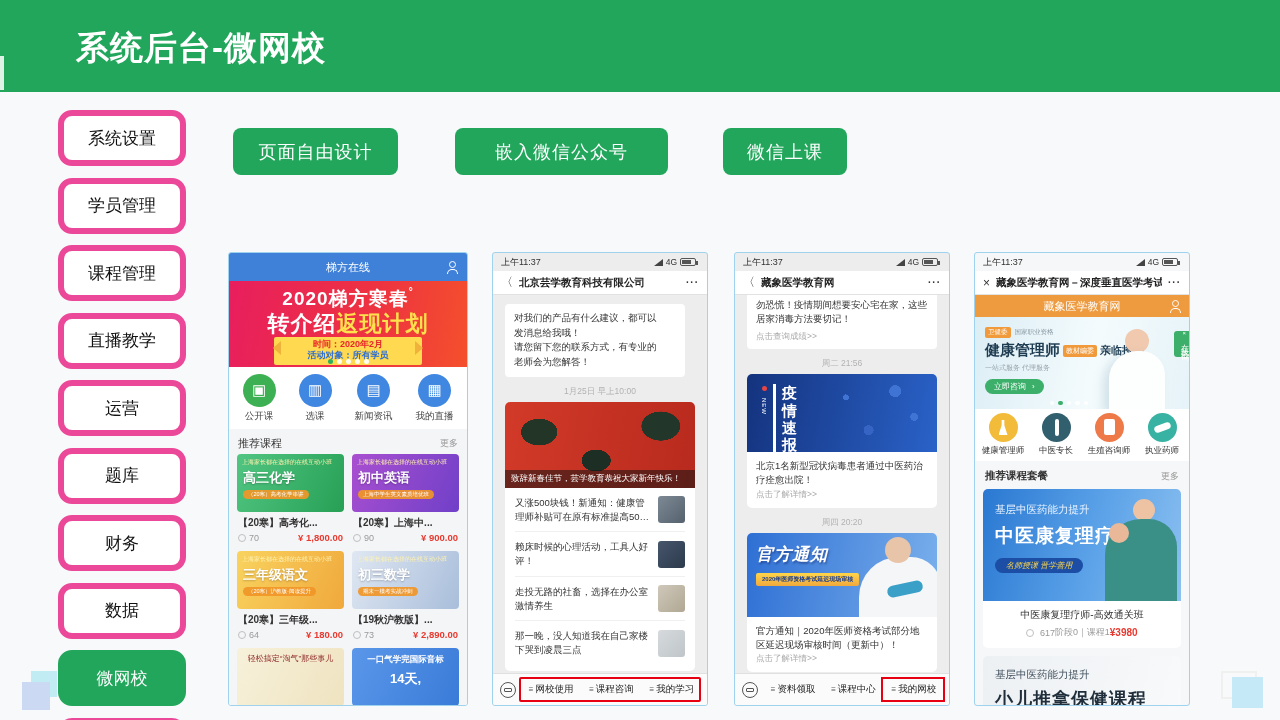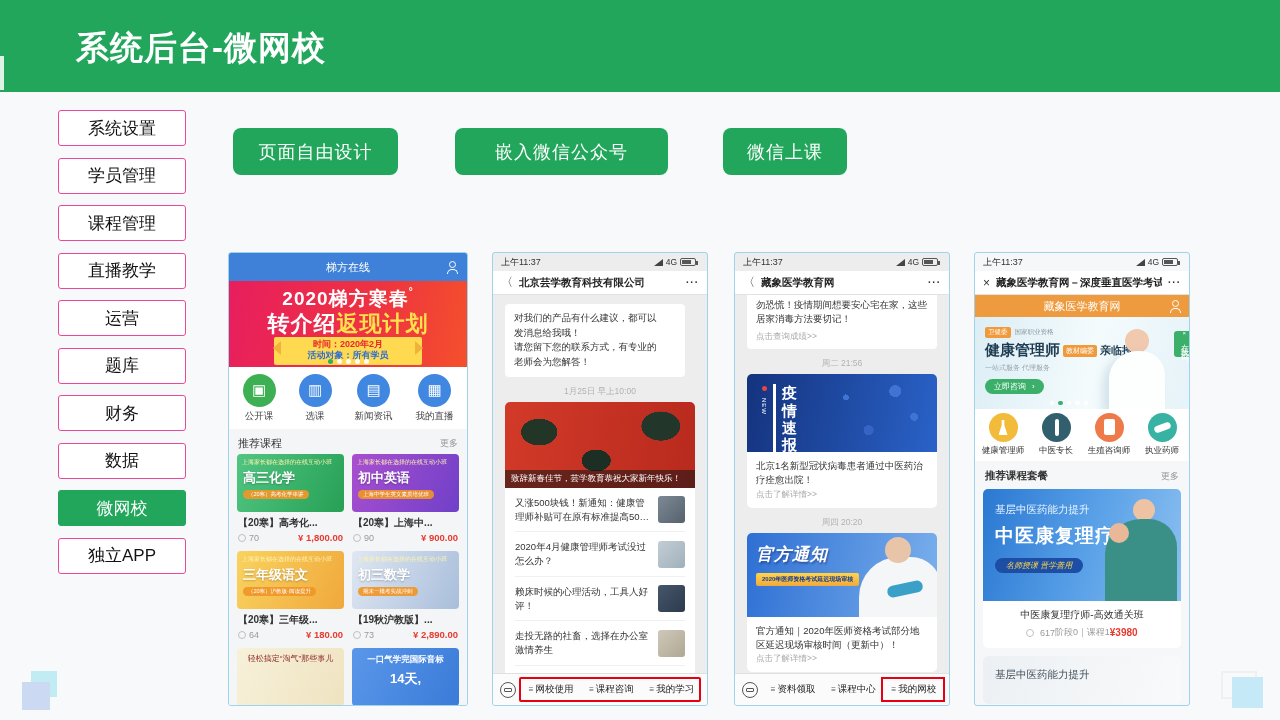--- a/index.html
+++ b/index.html
@@ -6,21 +6,21 @@
   html,body{width:1280px;height:720px}
   body{position:relative;font-family:"Liberation Sans",sans-serif;background:#f7f9fa;overflow:hidden}
 
   
   .top-header{position:absolute;left:0;top:0;width:1280px;height:92px;background:#21a65b}
   .top-header .title{position:absolute;left:76px;top:26px;font-size:33px;font-weight:600;color:#fff;letter-spacing:1px}
   .notch{position:absolute;left:0;top:56px;width:4px;height:34px;background:rgba(255,255,255,.85)}
 
   
   .sidebar{position:absolute;left:58px;top:110px;display:flex;flex-direction:column;gap:11.5px}
-  .side-btn{width:128px;height:36px;background:#fff;border:1px solid #ec4899;border-radius:3px;display:flex;align-items:center;justify-content:center;font-size:17px;color:#121212;cursor:pointer}
+  .side-btn{width:128px;height:56px;background:#fff;border:6px solid #ec4899;border-radius:14px;display:flex;align-items:center;justify-content:center;font-size:17px;color:#121212;cursor:pointer}
   .side-btn.active{background:#21a65b;border-color:#21a65b;color:#fff}
 
   
   .feature-btn{position:absolute;top:128px;height:47px;background:#21a65b;color:#fff;border-radius:8px;display:flex;align-items:center;justify-content:center;font-size:18px;letter-spacing:1px;cursor:pointer}
   #fb0{left:233px;width:165px}
   #fb1{left:455px;width:213px}
   #fb2{left:723px;width:124px}
 
   
   .phone{position:absolute;top:252px;height:454px;border:1px solid #9fd2ec;border-radius:3px;background:#fff;overflow:hidden}
@@ -342,24 +342,20 @@
   <div class="acard">
     <div class="fimg">
       <div class="cap">致辞新春佳节，芸学教育恭祝大家新年快乐！</div>
     </div>
     <div class="news">
       <div class="nrow">
           <span class="ntx">又涨500块钱！新通知：健康管理师补贴可在原有标准提高500元！</span>
           <span class="nthumb t1"></span>
         </div>
       <div class="nrow">
-          <span class="ntx">2020年4月健康管理师考试没过怎么办？</span>
-          <span class="nthumb t2"></span>
-        </div>
-      <div class="nrow">
           <span class="ntx">赖床时候的心理活动，工具人好评！</span>
           <span class="nthumb t3"></span>
         </div>
       <div class="nrow">
           <span class="ntx">走投无路的社畜，选择在办公室激情养生</span>
           <span class="nthumb t4"></span>
         </div>
       <div class="nrow">
           <span class="ntx">那一晚，没人知道我在自己家楼下哭到凌晨三点</span>
           <span class="nthumb t5"></span>
@@ -524,20 +520,21 @@
     </div>
     <div class="ctt">中医康复理疗师-高效通关班</div>
     <div class="cstats">
       <span><i class="uic"></i> <span>617</span></span>
       <span>阶段0｜课程1</span>
       <span class="pr">¥3980</span>
     </div>
   </div>
   <div class="p4-card2">
     <div class="dl1">基层中医药能力提升</div>
+    <div class="dl2">小儿推拿保健课程</div>
 
   </div>
 </div>
 
 <div class="deco d-bl1"></div>
 <div class="deco d-bl2"></div>
 <div class="deco d-br1"></div>
 <div class="deco d-br2"></div>
 
 </body></html>

